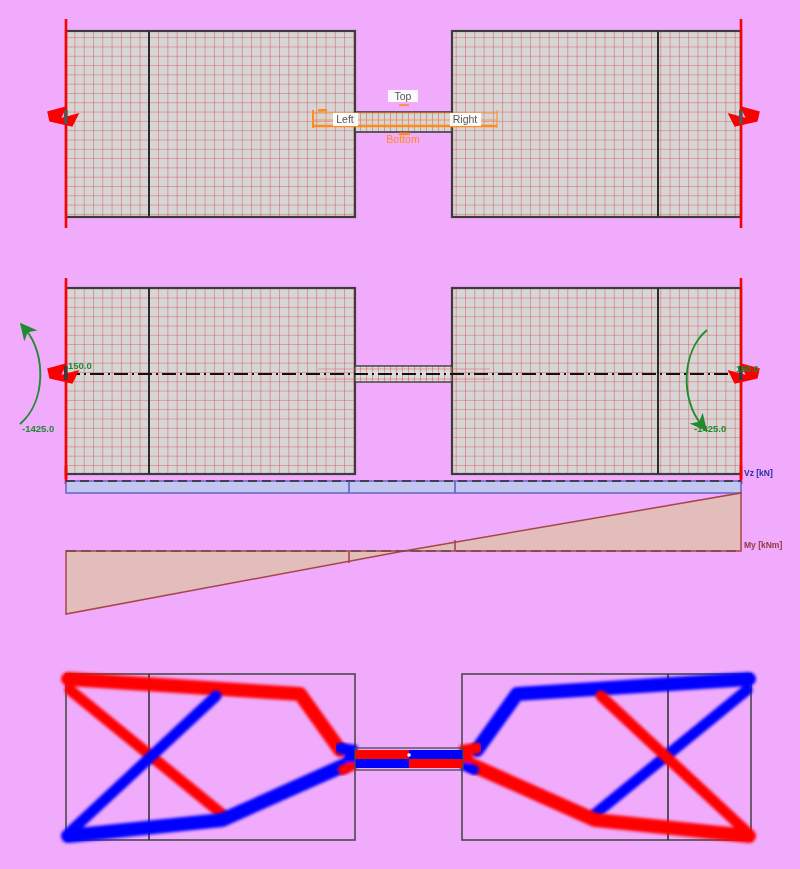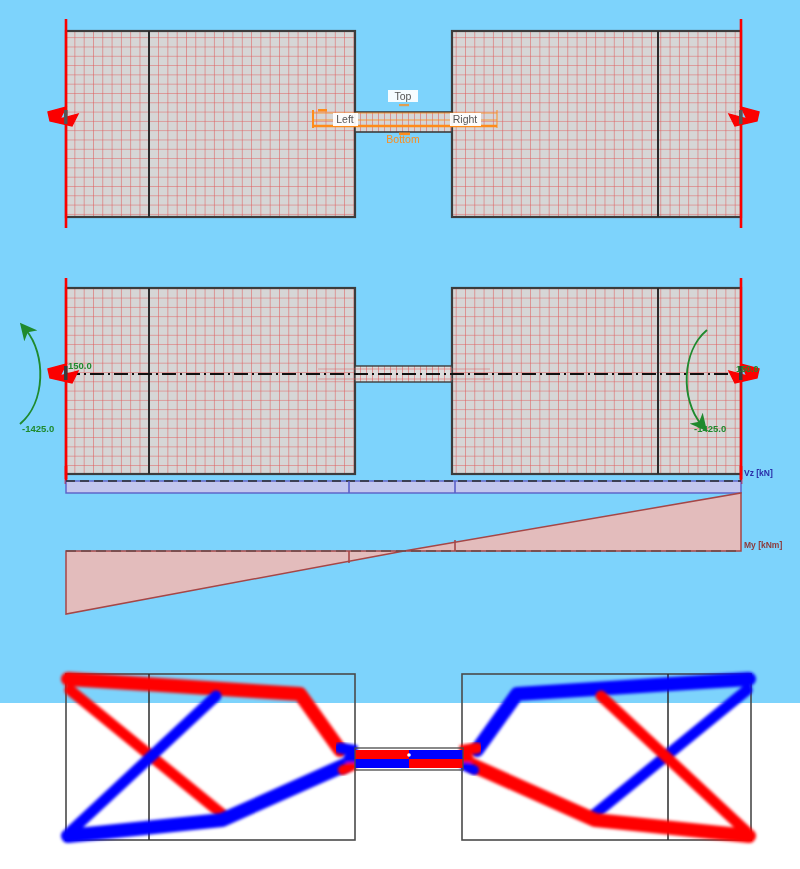--- a/index.html
+++ b/index.html
@@ -1,20 +1,20 @@
 <!DOCTYPE html>
 <html><head>
 <meta charset="utf-8">
 <style>
   html,body{margin:0;padding:0;background:#ffffff;}
   body{
     font-family:"Liberation Sans", sans-serif;
     width:800px;height:869px;overflow:hidden;position:relative;
   }
-  #stage{position:relative;width:800px;height:703px;background:#7dd3fc;}
+  #stage{position:relative;width:800px;height:869px;background:#f0abfc;}
   svg.layer{position:absolute;left:0;top:0;width:800px;height:869px;display:block;}
   .lbl{font-family:"Liberation Sans", sans-serif;}
 </style>
 </head>
 <body>
 
 <div id="stage">
 
   <svg class="layer" viewBox="0 0 800 869">
     <defs>

